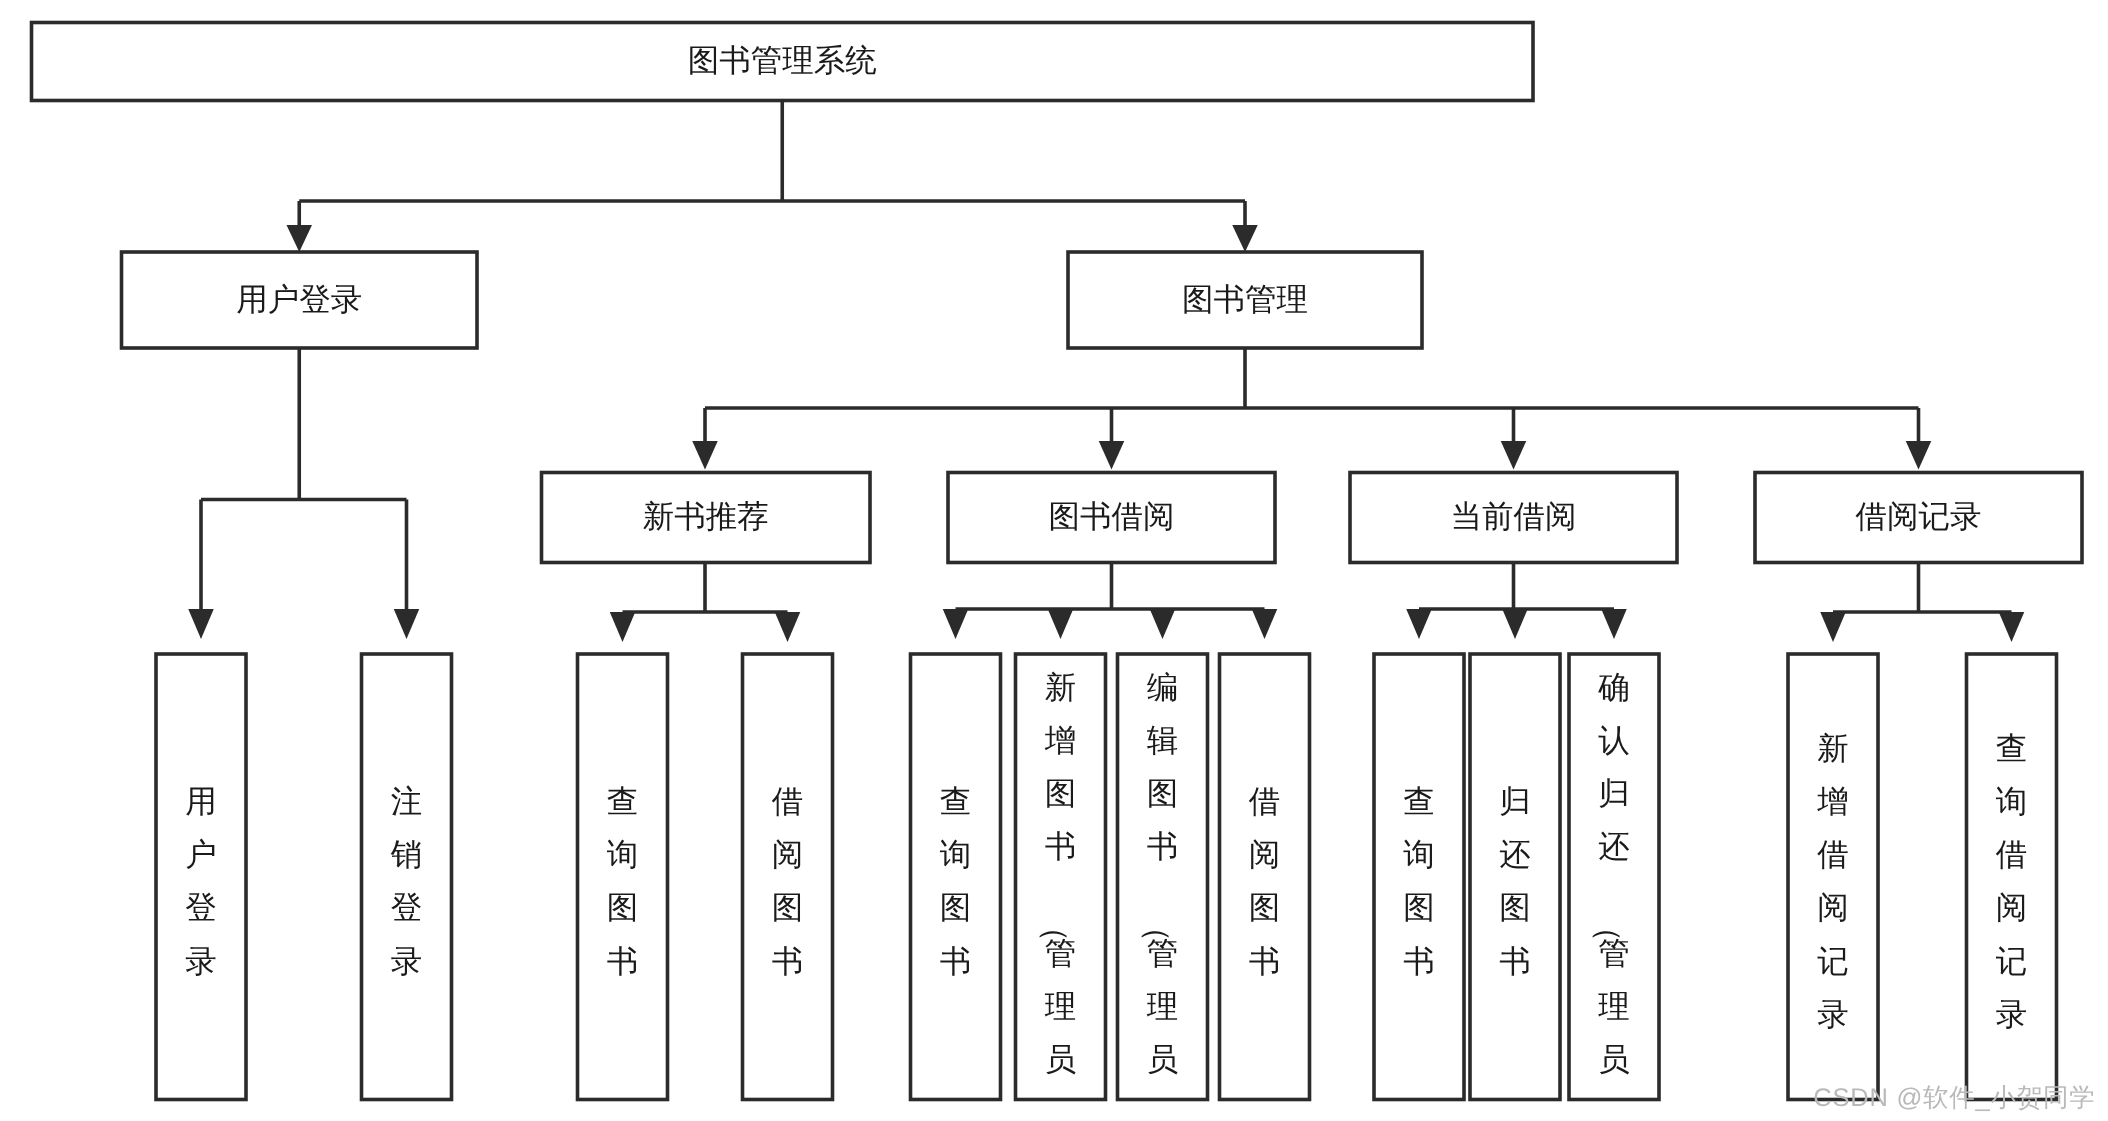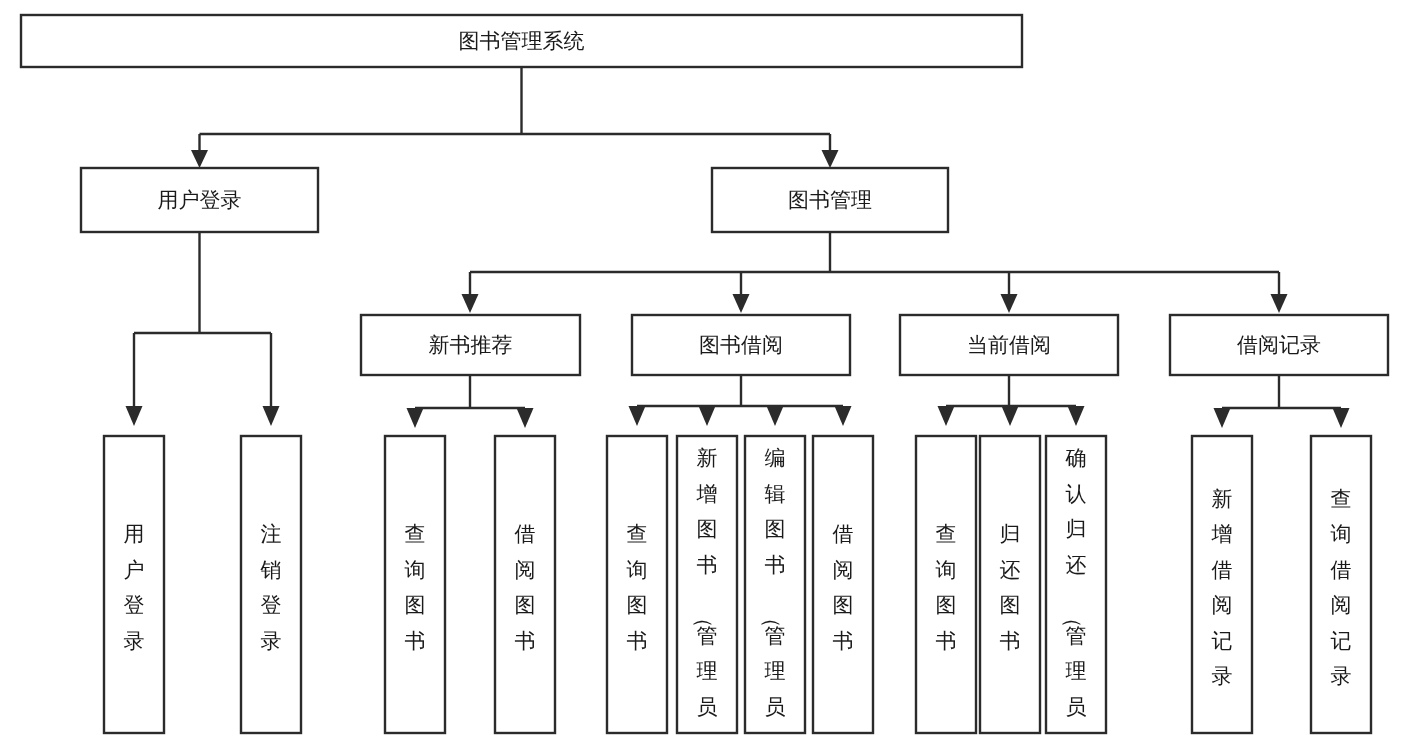--- a/index.html
+++ b/index.html
@@ -237,14 +237,15 @@
         <text class="node-label-v" x="843" y="541.19"><tspan x="843">借</tspan><tspan x="843" dy="35.5">阅</tspan><tspan x="843" dy="35.5">图</tspan><tspan x="843" dy="35.5">书</tspan></text>
         <text class="node-label-v" x="946" y="541.19"><tspan x="946">查</tspan><tspan x="946" dy="35.5">询</tspan><tspan x="946" dy="35.5">图</tspan><tspan x="946" dy="35.5">书</tspan></text>
         <text class="node-label-v" x="1010" y="541.19"><tspan x="1010">归</tspan><tspan x="1010" dy="35.5">还</tspan><tspan x="1010" dy="35.5">图</tspan><tspan x="1010" dy="35.5">书</tspan></text>
         <text class="node-label-v" x="1076" y="465.11"><tspan x="1076">确</tspan><tspan x="1076" dy="35.5">认</tspan><tspan x="1076" dy="35.5">归</tspan><tspan x="1076" dy="35.5">还</tspan><tspan x="1076" dy="35.5" rotate="90">（</tspan><tspan x="1076" dy="35.5">管</tspan><tspan x="1076" dy="35.5">理</tspan><tspan x="1076" dy="35.5">员</tspan><tspan x="1076" dy="35.5" rotate="90">）</tspan></text>
         <text class="node-label-v" x="1222" y="505.69"><tspan x="1222">新</tspan><tspan x="1222" dy="35.5">增</tspan><tspan x="1222" dy="35.5">借</tspan><tspan x="1222" dy="35.5">阅</tspan><tspan x="1222" dy="35.5">记</tspan><tspan x="1222" dy="35.5">录</tspan></text>
         <text class="node-label-v" x="1341" y="505.69"><tspan x="1341">查</tspan><tspan x="1341" dy="35.5">询</tspan><tspan x="1341" dy="35.5">借</tspan><tspan x="1341" dy="35.5">阅</tspan><tspan x="1341" dy="35.5">记</tspan><tspan x="1341" dy="35.5">录</tspan></text>
       </g>
 
   </svg>
 
+  <div class="watermark">CSDN @软件_小贺同学</div>
 
 </div>
 
 </body></html>

